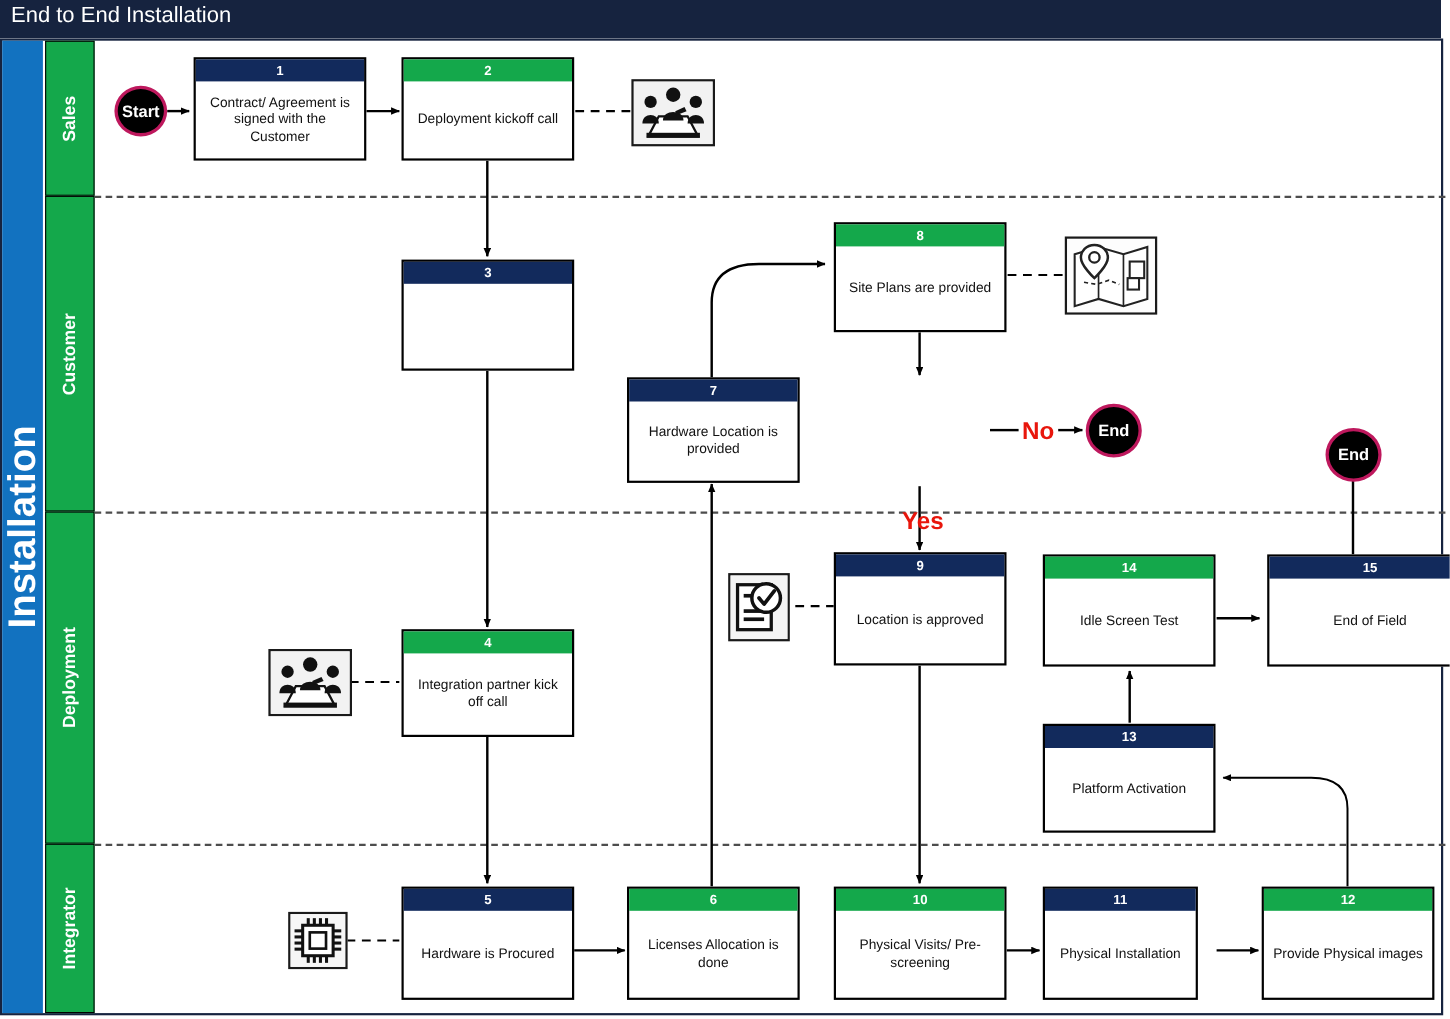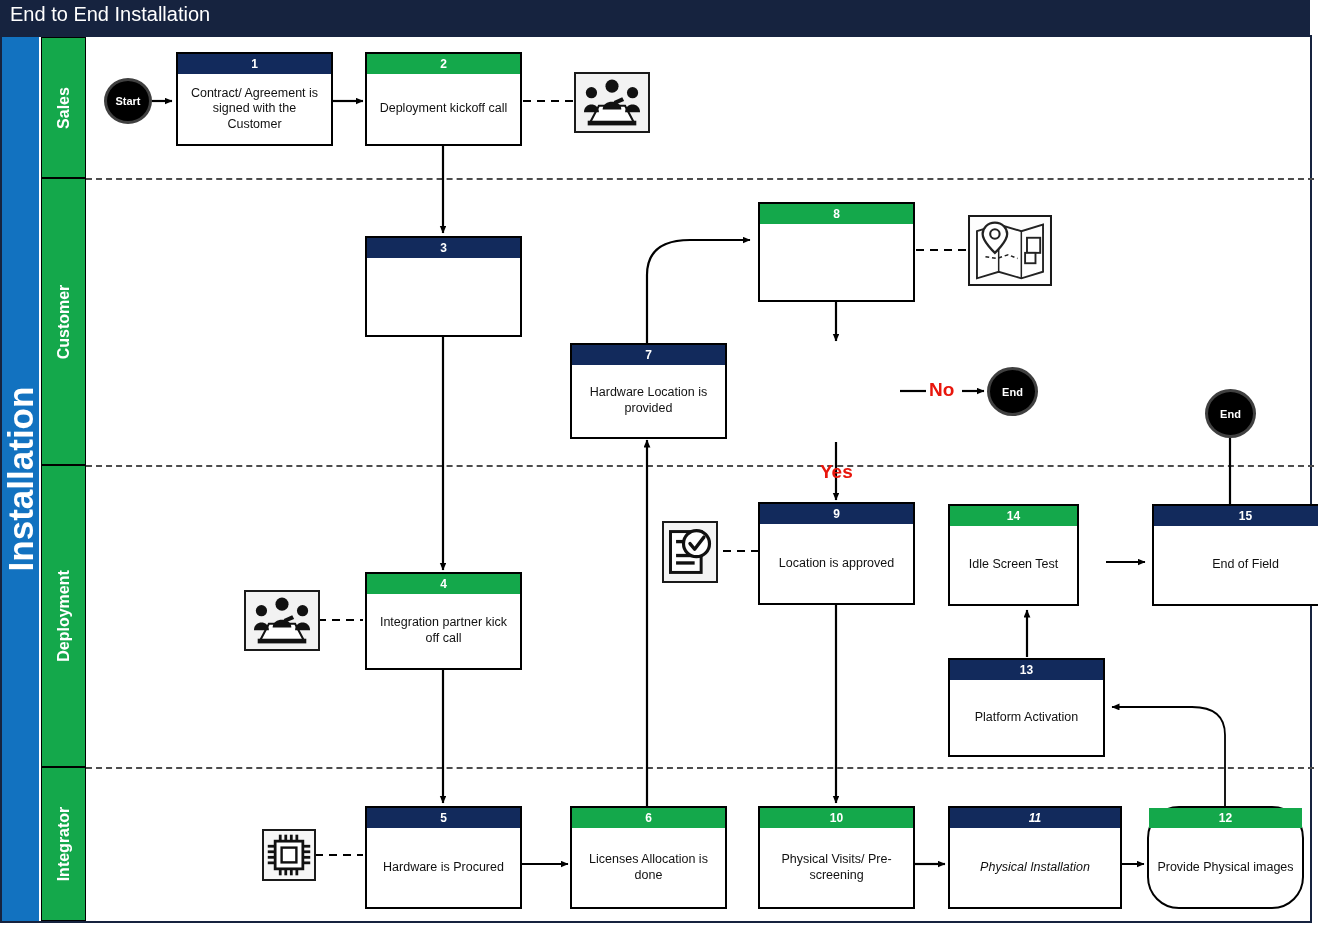--- a/index.html
+++ b/index.html
@@ -23,32 +23,32 @@
   .lane-divider{position:absolute;left:86px;right:4px;border-top:2px dashed #4d4d4d;height:0;}
 
   
   .node{position:absolute;border:2px solid #000;box-sizing:border-box;background:#ffffff;}
   .node .hdr{height:20px;line-height:20px;text-align:center;color:#ffffff;font-size:12px;font-weight:bold;}
   .node .hdr.navy{background:#122a5c;}
   .node .hdr.green{background:#14a84b;}
   .node .body{position:absolute;left:0;right:0;top:20px;bottom:0;display:flex;align-items:center;justify-content:center;text-align:center;padding:0 6px;box-sizing:border-box;font-size:12.5px;color:#111;line-height:1.25;}
 
   
-  .term{position:absolute;border-radius:50%;background:#000000;border:3px solid #404040;box-sizing:border-box;display:flex;align-items:center;justify-content:center;color:#ffffff;font-size:11px;font-weight:bold;}
+  .term{position:absolute;border-radius:50%;background:#000000;border:3px solid #be185d;box-sizing:border-box;display:flex;align-items:center;justify-content:center;color:#ffffff;font-size:15px;font-weight:bold;}
 
   
   .diamond-wrap{position:absolute;}
   .diamond-wrap .dtext{position:absolute;left:0;top:0;width:100%;height:100%;display:flex;align-items:center;justify-content:center;text-align:center;color:#ffffff;font-size:11.5px;font-weight:bold;line-height:1.2;}
 
   
   .icon{position:absolute;border:2px solid #1a1a1a;background:#f2f2f2;box-sizing:border-box;overflow:hidden;}
   .icon svg{display:block;width:100%;height:100%;}
 
   
-  .edge-label{position:absolute;color:#e8160c;font-weight:bold;font-size:19px;}
+  .edge-label{position:absolute;color:#e8160c;font-weight:bold;font-size:22px;}
 
   #links{position:absolute;left:0;top:0;width:1318px;height:926px;pointer-events:none;}
 </style>
 </head>
 <body>
 
 <div id="page">
 
   <div id="header">
     <div class="title">End to End Installation</div>
@@ -174,48 +174,49 @@
     <div class="body">Licenses Allocation is done</div>
   </div>
 
   <div class="node" style="left:570px;top:343px;width:157px;height:96px;">
     <div class="hdr navy">7</div>
     <div class="body">Hardware Location is provided</div>
   </div>
 
   <div class="node" style="left:758px;top:202px;width:157px;height:100px;">
     <div class="hdr green">8</div>
+    <div class="body">Site Plans are provided</div>
   </div>
 
   <div class="node" style="left:758px;top:502px;width:157px;height:103px;">
     <div class="hdr navy">9</div>
     <div class="body">Location is approved</div>
   </div>
 
   <div class="node" style="left:758px;top:806px;width:157px;height:103px;">
     <div class="hdr green">10</div>
     <div class="body">Physical Visits/ Pre-screening</div>
   </div>
 
-  <div class="node" style="left:948px;top:806px;width:174px;height:103px;font-style:italic;">
+  <div class="node" style="left:948px;top:806px;width:141px;height:103px;">
     <div class="hdr navy">11</div>
     <div class="body">Physical Installation</div>
   </div>
 
-  <div class="node" style="left:1147px;top:806px;width:157px;height:103px;border-radius:32px;">
+  <div class="node" style="left:1147px;top:806px;width:157px;height:103px;">
     <div class="hdr green">12</div>
     <div class="body">Provide Physical images</div>
   </div>
 
   <div class="node" style="left:948px;top:658px;width:157px;height:99px;">
     <div class="hdr navy">13</div>
     <div class="body">Platform Activation</div>
   </div>
 
-  <div class="node" style="left:948px;top:504px;width:131px;height:102px;">
+  <div class="node" style="left:948px;top:504px;width:157px;height:102px;">
     <div class="hdr green">14</div>
     <div class="body">Idle Screen Test</div>
   </div>
 
   <div class="node" style="left:1152px;top:504px;width:187px;height:102px;">
     <div class="hdr navy">15</div>
     <div class="body">End of Field</div>
   </div>
 
   <div class="icon" style="left:574px;top:72px;width:76px;height:61px;">

